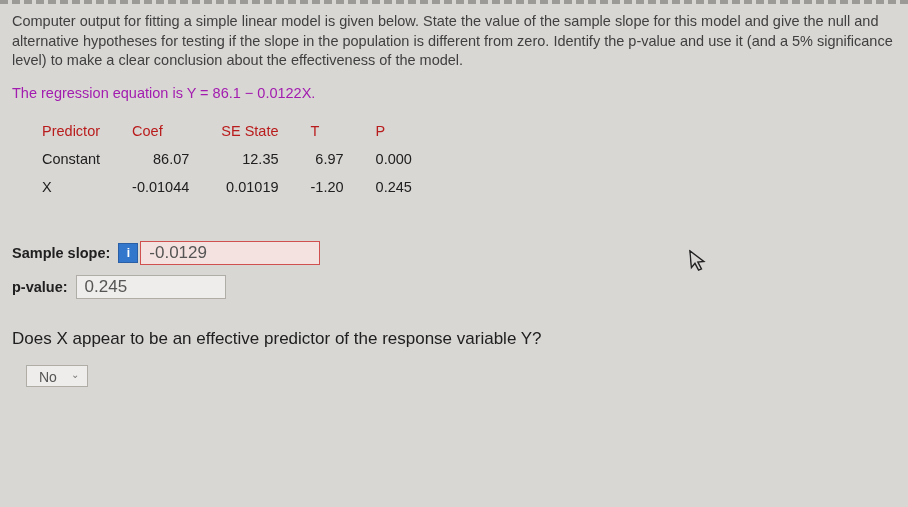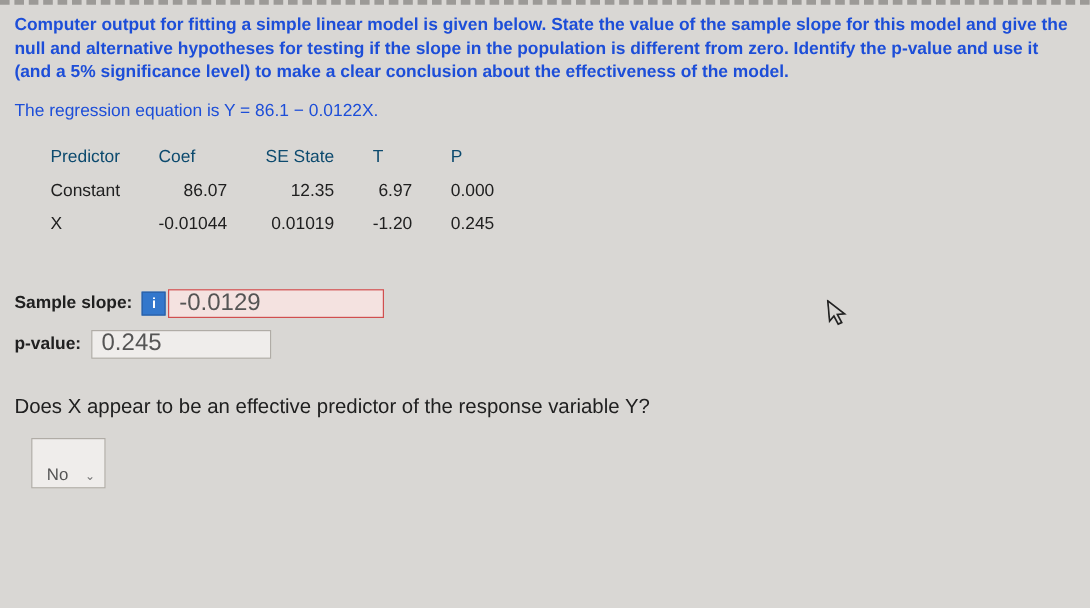--- a/index.html
+++ b/index.html
@@ -10,41 +10,40 @@
       width: 908px;
       height: 507px;
       position: relative;
       color: #202020;
       border-top: 4px dashed #9c9a97;
     }
     .prompt {
       font-size: 14.5px;
       line-height: 1.35;
       margin-bottom: 14px;
-      color: #1d4ed8;
-      font-weight: bold;
+      color: #404040;
     }
     .equation {
       font-size: 14.5px;
       margin-bottom: 16px;
-      color: #1d4ed8;
+      color: #a21caf;
     }
     table.reg {
       border-collapse: collapse;
       margin-left: 14px;
       font-size: 14.5px;
       margin-bottom: 40px;
     }
     table.reg th, table.reg td {
       padding: 6px 16px;
       text-align: left;
     }
     table.reg th {
       font-weight: normal;
-      color: #0c4a6e;
+      color: #b91c1c;
     }
     table.reg td { text-align: right; }
     table.reg td:first-child { text-align: left; }
     .answers { margin-bottom: 30px; }
     .answer-row {
       display: flex;
       align-items: center;
       margin-bottom: 10px;
       font-size: 14.5px;
     }
@@ -61,42 +60,42 @@
       margin-right: 2px;
       border: 1px solid #2a5fa5;
       font-weight: bold;
     }
     .input-box {
       border: 1px solid #b0aca6;
       background: #efedeb;
       padding: 3px 8px;
       min-width: 180px;
       height: 24px;
-      font-size: 20px;
+      font-size: 17px;
       display: flex;
       align-items: center;
       color: #555;
     }
     .input-box.wrong {
       border: 1px solid #d04f4f;
       background: #f4e2e0;
       color: #555;
     }
     .input-box.pv { min-width: 150px; }
     .question2 {
       font-size: 17px;
       margin-bottom: 16px;
     }
     .select-box {
       display: inline-flex;
-      align-items: flex-end;
+      align-items: flex-start;
       border: 1px solid #b0aca6;
       background: #efedeb;
       padding: 3px 8px 3px 12px;
-      height: 42px;
+      height: 22px;
       font-size: 14px;
       color: #555;
       margin-left: 14px;
     }
     .select-box .chev {
       margin-left: 14px;
       font-size: 10px;
       color: #777;
     }
     .cursor {

